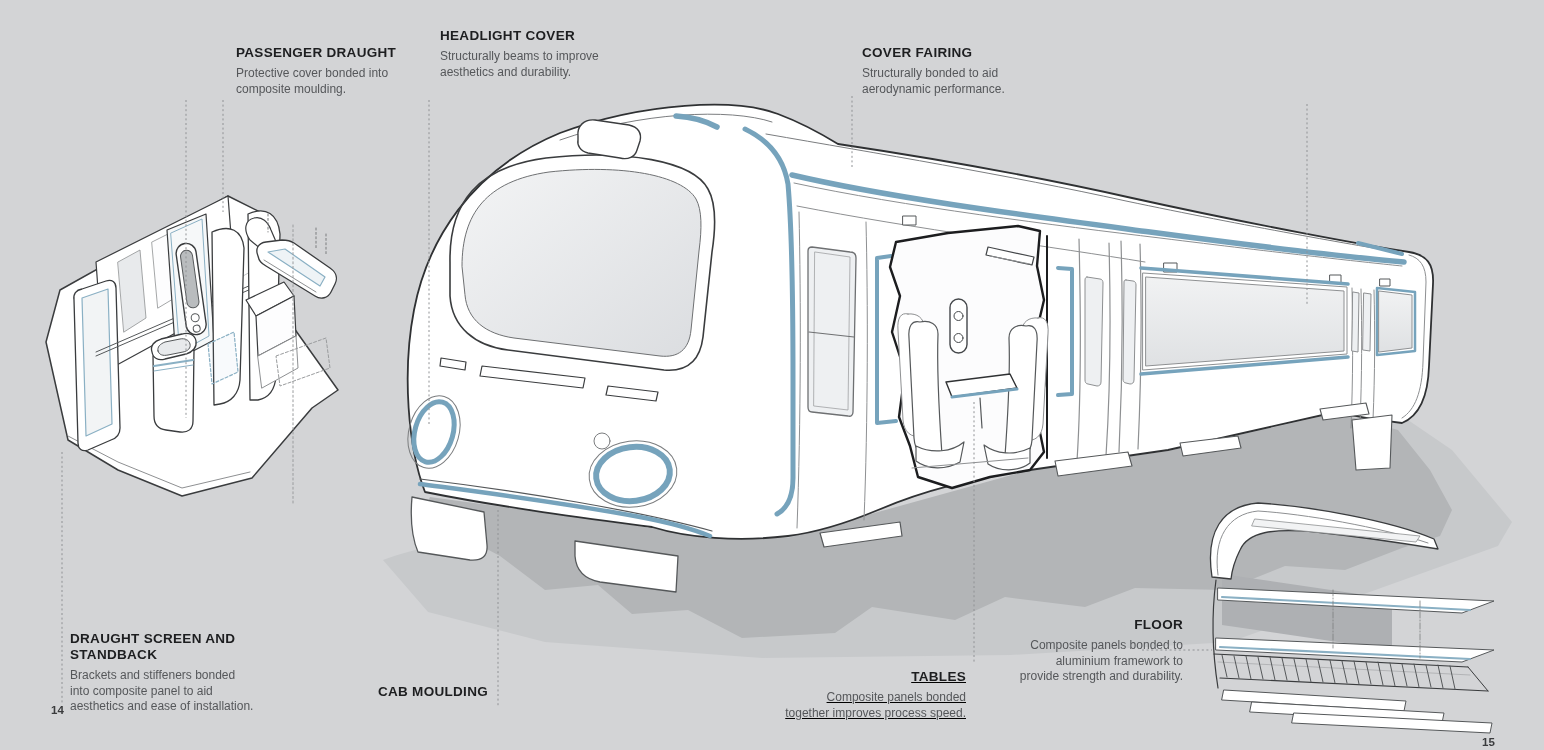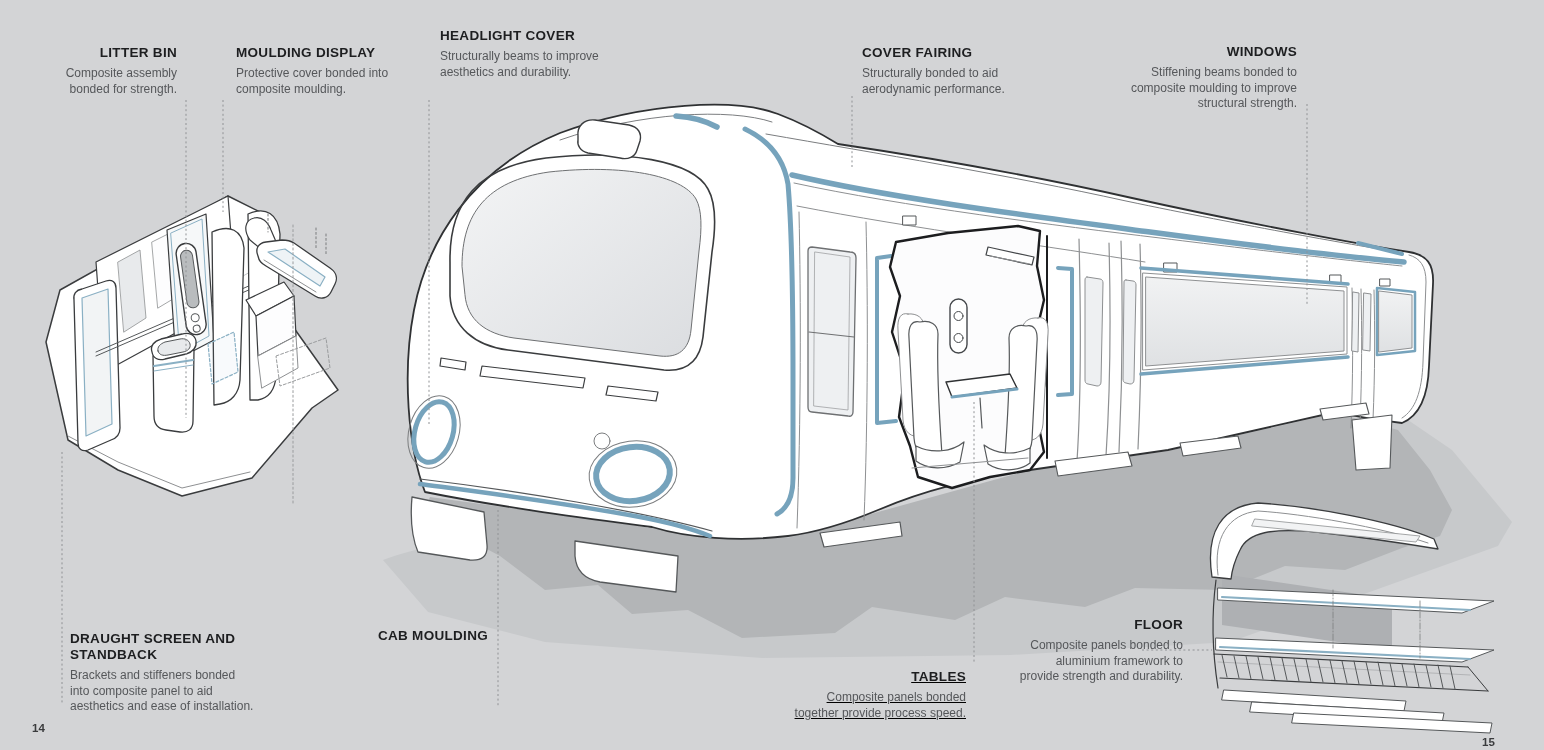--- a/index.html
+++ b/index.html
@@ -270,72 +270,61 @@
       <path d="M 429 100 L 429 424"></path>
       <path d="M 852 96 L 852 168"></path>
       <path d="M 1307 104 L 1307 306"></path>
       <path d="M 62 452 L 62 704"></path>
       <path d="M 498 510 L 498 706"></path>
       <path d="M 974 402 L 974 664"></path>
       <path d="M 1142 650 L 1212 650"></path>
     </g>
   </svg>
 
-  <div class="callout align-right" style="right:1367px;top:45px;width:170px;">
-    <div class="title">LITTER BIN</div>
-    <div class="body">Composite assembly
-bonded for strength.</div>
-  </div>
 
   <div class="callout" style="left:236px;top:45px;width:190px;">
-    <div class="title">MOULDING DISPLAY</div>
+    <div class="title">PASSENGER DRAUGHT</div>
     <div class="body">Protective cover bonded into
 composite moulding.</div>
   </div>
 
   <div class="callout" style="left:440px;top:28px;width:190px;">
     <div class="title">HEADLIGHT COVER</div>
     <div class="body">Structurally beams to improve
 aesthetics and durability.</div>
   </div>
 
   <div class="callout" style="left:862px;top:45px;width:180px;">
     <div class="title">COVER FAIRING</div>
     <div class="body">Structurally bonded to aid
 aerodynamic performance.</div>
   </div>
 
-  <div class="callout align-right" style="right:247px;top:44px;width:185px;">
-    <div class="title">WINDOWS</div>
-    <div class="body">Stiffening beams bonded to
-composite moulding to improve
-structural strength.</div>
-  </div>
 
   <div class="callout" style="left:70px;top:631px;width:190px;">
     <div class="title">DRAUGHT SCREEN AND
 STANDBACK</div>
     <div class="body">Brackets and stiffeners bonded
 into composite panel to aid
 aesthetics and ease of installation.</div>
   </div>
 
-  <div class="callout align-right" style="right:1056px;top:628px;width:190px;">
+  <div class="callout align-right" style="right:1056px;top:684px;width:190px;">
     <div class="title">CAB MOULDING</div>
   </div>
 
   <div class="callout align-right" style="right:578px;top:669px;width:190px;text-decoration:underline;">
     <div class="title">TABLES</div>
     <div class="body">Composite panels bonded
-together provide process speed.</div>
+together improves process speed.</div>
   </div>
 
   <div class="callout align-right" style="right:361px;top:617px;width:180px;">
     <div class="title">FLOOR</div>
     <div class="body">Composite panels bonded to
 aluminium framework to
 provide strength and durability.</div>
   </div>
 
-  <div class="pagenum" style="left:32px;top:704px;margin-top:18px;">14</div>
+  <div class="pagenum" style="left:51px;top:704px;">14</div>
   <div class="pagenum" style="left:1482px;top:736px;">15</div>
 
 </div>
 
 </body></html>

